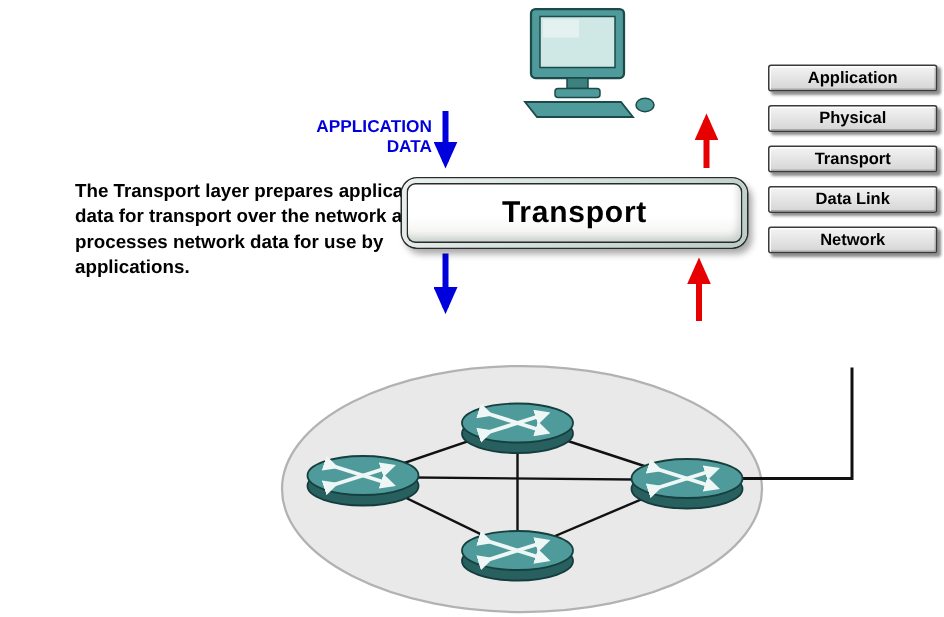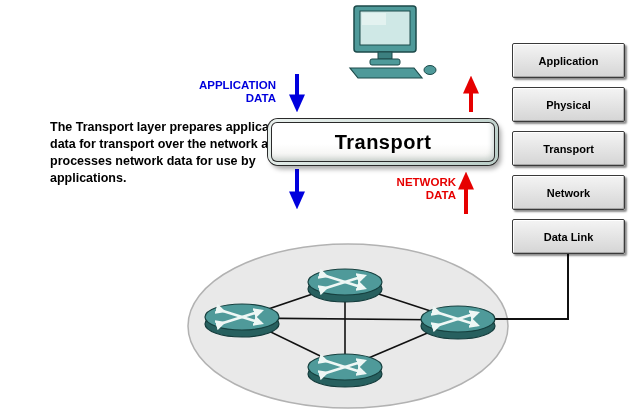--- a/index.html
+++ b/index.html
@@ -15,21 +15,21 @@
   .description{
     position:absolute;left:4px;top:119px;width:266px;
     font-size:12.5px;font-weight:bold;color:#000;line-height:17px;
     z-index:3;
     margin-left:46px;
   }
   .flow-label{
     position:absolute;font-size:11.5px;font-weight:bold;line-height:13px;
     text-align:right;z-index:3;
   }
-  .flow-label.app{left:186px;top:79px;width:90px;color:#0000dd;}
+  .flow-label.app{left:198px;top:79px;width:90px;color:#0000dd;}
   .flow-label.net{left:370px;top:176px;width:86px;color:#e60000;}
 
   .transport-outer{
     position:absolute;left:268px;top:119px;width:230px;height:46px;
     padding:3px;box-sizing:border-box;border-radius:10px;
     background:linear-gradient(135deg,#eaf1ee 0%,#b9cdc7 100%);
     box-shadow:0 0 0 1px #2a2a2a, 3px 4px 5px rgba(0,0,0,.35);
     z-index:3;
   }
   .transport-inner{
@@ -38,21 +38,21 @@
     box-shadow:inset 0 0 0 1px #2a2a2a, inset -3px -4px 5px rgba(110,135,128,.30);
     display:flex;align-items:center;justify-content:center;
   }
   .transport-title{font-size:20px;font-weight:bold;color:#000;letter-spacing:.5px;}
 
   .layer-stack{
     position:absolute;left:512px;top:43px;width:113px;
     display:flex;flex-direction:column;gap:9px;z-index:3;
   }
   .layer-box{
-    height:35px;border-radius:2px;
+    height:18px;border-radius:2px;
     background:linear-gradient(180deg,#f4f4f4 0%,#d5d5d5 100%);
     border:1px solid #3a3a3a;box-sizing:border-box;
     box-shadow:inset 1px 1px 0 rgba(255,255,255,.95),
                inset -1px -1px 0 rgba(0,0,0,.22),
                2px 2px 2px rgba(0,0,0,.45);
     display:flex;align-items:center;justify-content:center;
     font-size:11px;font-weight:bold;color:#000;
   }
 </style>
 </head>
@@ -132,29 +132,28 @@
     <line x1="297" y1="74" x2="297" y2="108" stroke="#0000dd" stroke-width="4" marker-end="url(#ab)"></line>
     <line x1="297" y1="169" x2="297" y2="205" stroke="#0000dd" stroke-width="4" marker-end="url(#ab)"></line>
 
     <line x1="471" y1="112" x2="471" y2="80" stroke="#e60000" stroke-width="4" marker-end="url(#ar)"></line>
     <line x1="466" y1="214" x2="466" y2="176" stroke="#e60000" stroke-width="4" marker-end="url(#ar)"></line>
   </svg>
 
   <div class="description">The Transport layer prepares application data for transport over the network and processes network data for use by applications.</div>
 
   <div class="flow-label app">APPLICATION DATA</div>
-  <div class="flow-label net">NETWORK DATA</div>
 
   <div class="transport-outer">
     <div class="transport-inner">
       <span class="transport-title">Transport</span>
     </div>
   </div>
 
   <div class="layer-stack">
     <div class="layer-box">Application</div>
     <div class="layer-box">Physical</div>
     <div class="layer-box">Transport</div>
+    <div class="layer-box">Data Link</div>
     <div class="layer-box">Network</div>
-    <div class="layer-box">Data Link</div>
   </div>
 
 </div>
 
 </body></html>

